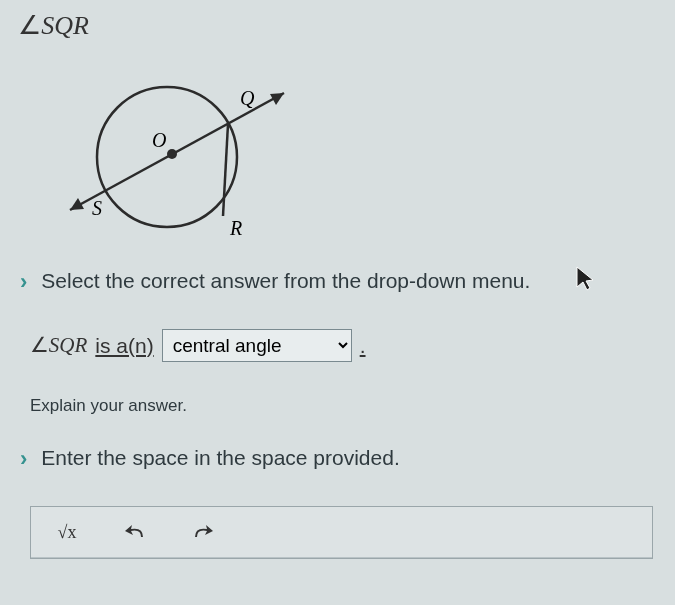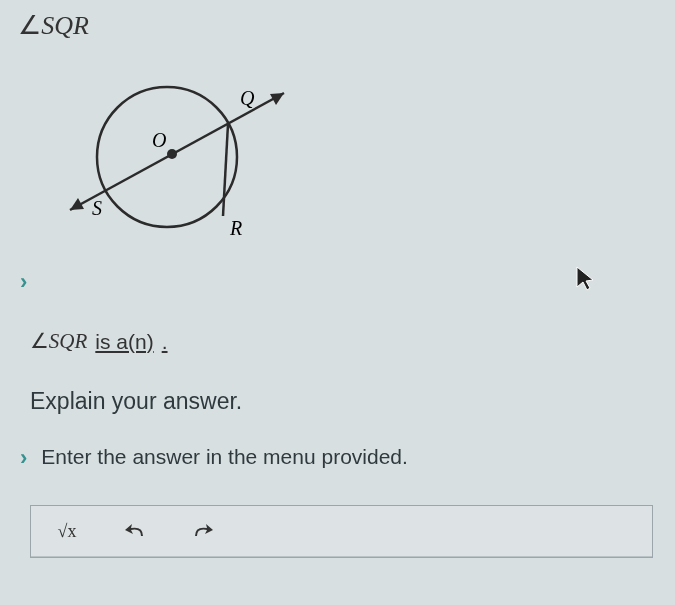--- a/index.html
+++ b/index.html
@@ -62,21 +62,21 @@
   select.answer-select {
     font-family: Arial, Helvetica, sans-serif;
     font-size: 19px;
     padding: 4px 6px;
     border: 1px solid #7a8a90;
     background: #e8edee;
     min-width: 190px;
   }
   .explain {
     font-family: Arial, Helvetica, sans-serif;
-    font-size: 23px;
+    font-size: 17px;
     color: #2f3a3f;
     padding-left: 18px;
     margin-bottom: 30px;
   }
   .editor-box {
     border: 1px solid #9aa6aa;
     margin: 16px 10px 0 18px;
     background: #dde3e4;
   }
   .toolbar {
@@ -123,35 +123,39 @@
     <circle cx="120" cy="97" r="5" fill="#2b2b2b"></circle>
     <text x="100" y="90" font-family="Times New Roman" font-style="italic" font-size="20">O</text>
     <text x="188" y="48" font-family="Times New Roman" font-style="italic" font-size="20">Q</text>
     <text x="178" y="178" font-family="Times New Roman" font-style="italic" font-size="20">R</text>
     <text x="40" y="158" font-family="Times New Roman" font-style="italic" font-size="20">S</text>
   </svg>
 </div>
 
 <div class="instruction-row">
   <span class="chevron">›</span>
+  <span>Select the correct answer from the drop-down menu.</span>
 </div>
 
 <div class="answer-row">
   <span class="math">
     <span style="font-style:normal">∠</span><span>SQR</span>
   </span>
   <span class="plain"> is a(n) </span>
+  <select class="answer-select">
+    <option selected="">central angle</option>
+  </select>
   <span class="plain">.</span>
 </div>
 
 <div class="explain">Explain your answer.</div>
 
 <div class="instruction-row">
   <span class="chevron">›</span>
-  <span>Enter the answer in the menu provided.</span>
+  <span>Enter the space in the space provided.</span>
 </div>
 
 <div class="editor-box">
   <div class="toolbar">
     <div class="tool-btn">
       <span class="math-icon">√x</span>
     </div>
     <div class="tool-btn">
       <svg width="24" height="18" viewBox="0 0 24 18">
         <path d="M 20 14 Q 20 4 8 6 L 9 2 L 2 8 L 10 12 L 8 8 Q 18 6 18 14" fill="#333"></path>

